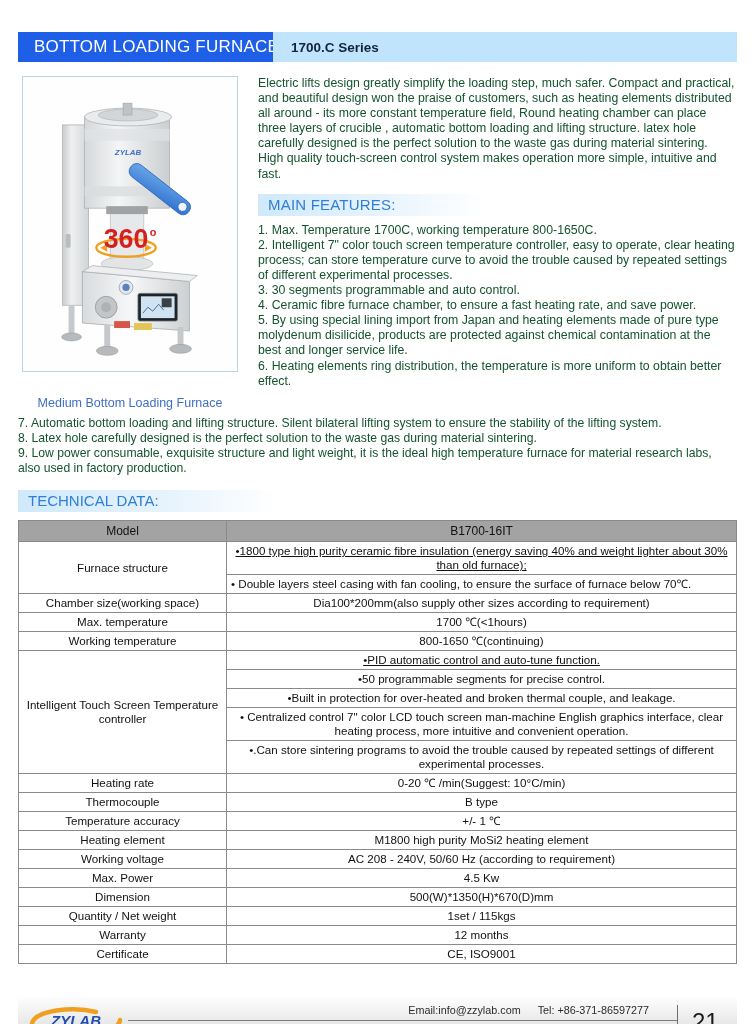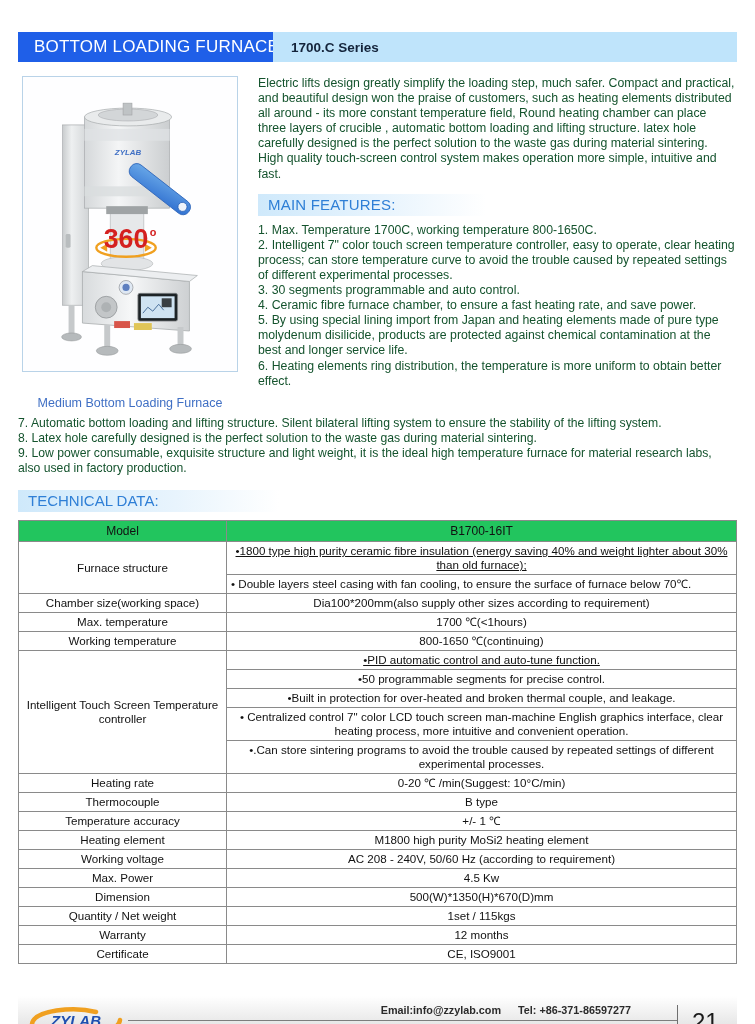--- a/index.html
+++ b/index.html
@@ -73,39 +73,39 @@
     width: 100%; border-collapse: collapse;
     font-size: 11.6px; color: #111;
   }
   table.tech td {
     border: 1px solid #8a8a8a;
     padding: 2px 4px; text-align: center; vertical-align: middle;
     line-height: 14px;
   }
   table.tech td.label { width: 208px; }
   table.tech tr.header td {
-    background: #22c55e; font-size: 12px; padding: 3px 4px;
+    background: #a3a3a3; font-size: 12px; padding: 3px 4px;
   }
   td.sub { border-top: 1px solid #c9c9c9; border-bottom: 1px solid #c9c9c9; }
   td.sub-first { border-top: none; text-decoration: underline; }
   td.sub-last { border-bottom: none; }
   .cell-left { text-align: left !important; padding-left: 6px; }
 
   
   .footer {
     position: absolute; left: 18px; right: 18px; bottom: 8px;
     height: 52px;
     background: linear-gradient(to bottom, #ffffff 0%, #ebebeb 45%, #d6d6d6 100%);
     display: flex; align-items: center;
   }
   .logo { width: 104px; flex: 0 0 104px; position: relative; height: 40px; margin-left: 6px;}
   .footer-mid { flex: 1; position: relative; height: 42px; }
   .footer-contact {
-    position: absolute; right: 46px; top: 3px;
-    font-size: 10.8px; color: #2b2b2b; white-space: nowrap; font-weight: bold;
+    position: absolute; right: 28px; top: 3px;
+    font-size: 10.8px; color: #2b2b2b; white-space: nowrap;
   }
   .footer-contact .tel { margin-left: 14px; }
   .footer-rule {
     position: absolute; left: 0; right: 0; top: 19px;
     border-top: 1px solid #7d7d7d;
   }
   .footer-company {
     position: absolute; left: 18px; top: 22px;
     font-size: 11.2px; color: #1d1d1d; white-space: nowrap;
   }

